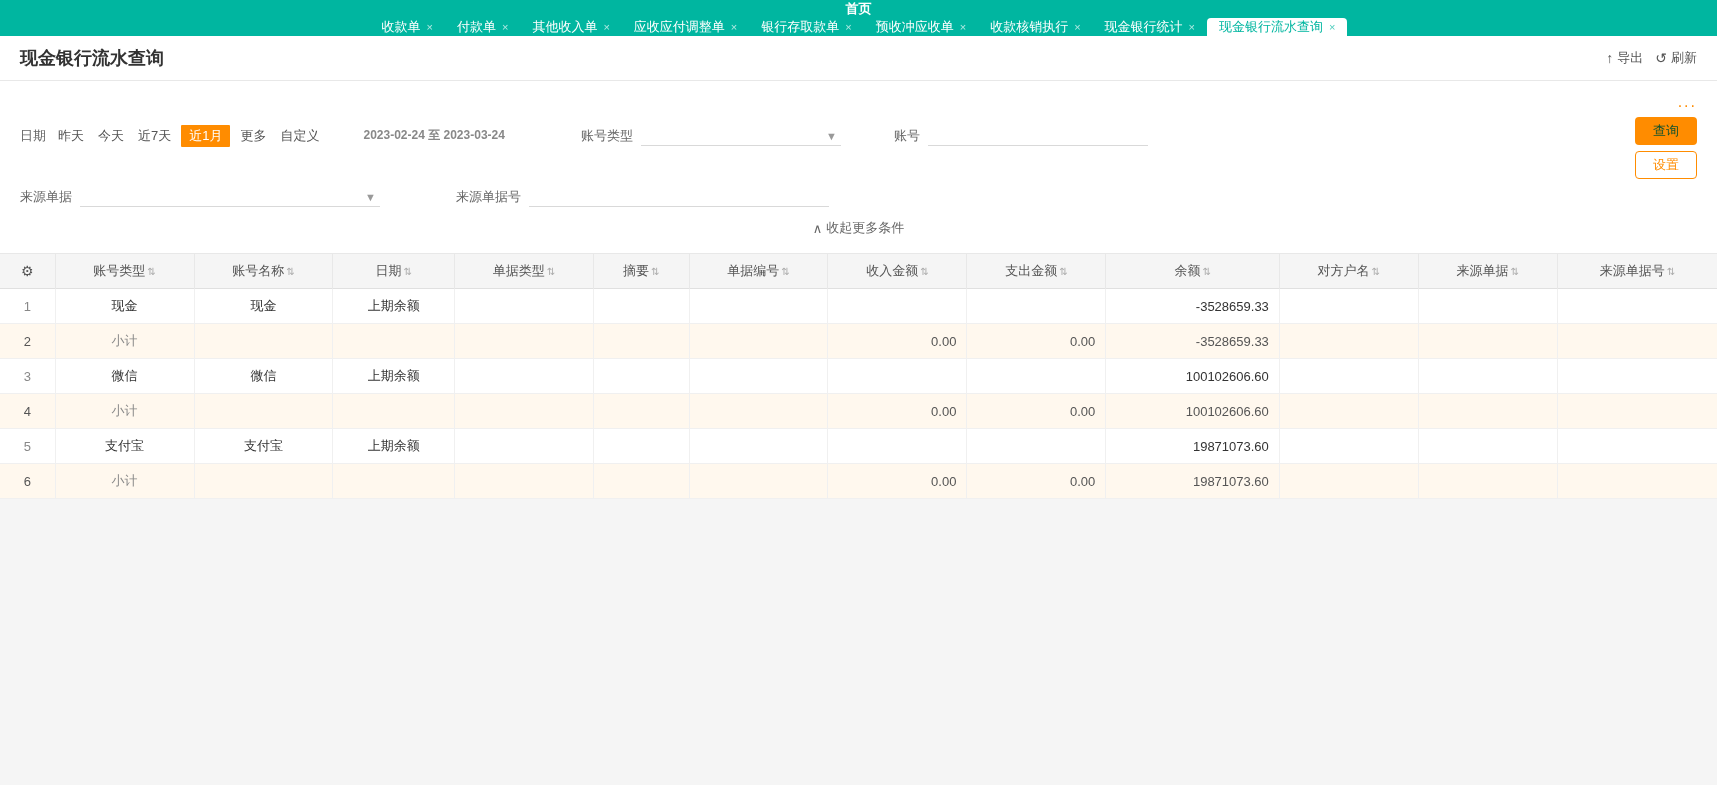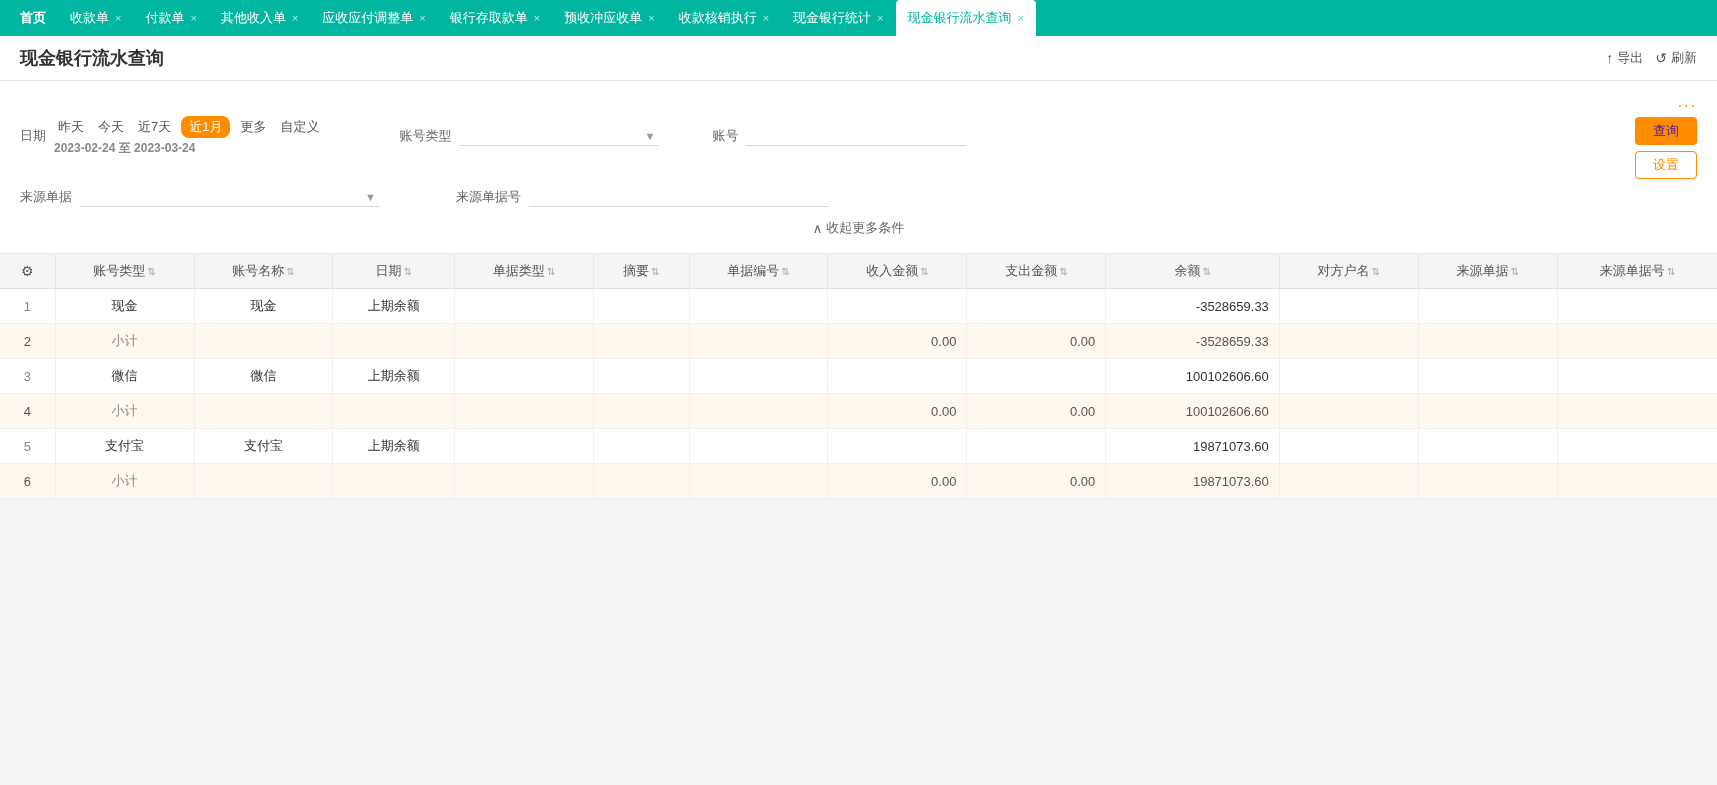--- a/index.html
+++ b/index.html
@@ -6,20 +6,21 @@
     body { background: #f5f5f5; }
 
     
     .top-nav {
       background: #00b6a0;
       display: flex;
       align-items: center;
       height: 36px;
       padding: 0 8px;
       overflow: hidden;
+      flex-direction: column;
     }
     .nav-item {
       color: #fff;
       padding: 0 12px;
       height: 100%;
       display: flex;
       align-items: center;
       cursor: pointer;
       white-space: nowrap;
       font-size: 13px;
@@ -99,21 +100,21 @@
     .date-shortcut {
       color: #555;
       cursor: pointer;
       padding: 1px 4px;
       border-radius: 3px;
       font-size: 13px;
     }
     .date-shortcut.active {
       background: #ff8c00;
       color: #fff;
-      border-radius: 8px;
+      border-radius: 1px;
       padding: 2px 8px;
     }
     .date-range-text {
       color: #888;
       font-size: 12px;
       margin-top: 2px;
       font-weight: bold;
     }
     .filter-input {
       border: none;
@@ -145,21 +146,21 @@
     }
     .filter-select-wrapper .chevron {
       position: absolute;
       right: 4px;
       color: #999;
       pointer-events: none;
       font-size: 11px;
     }
     .query-btn {
       background: #ff8c00;
-      color: #4c1d95;
+      color: #14532d;
       border: none;
       border-radius: 4px;
       padding: 5px 18px;
       cursor: pointer;
       font-size: 13px;
     }
     .settings-btn {
       background: #fff;
       color: #ff8c00;
       border: 1px solid #ff8c00;
@@ -335,21 +336,21 @@
       <span>刷新</span>
     </button>
   </div>
 </div>
 
 <div class="filters-area">
   <div class="filter-row">
 
     <div class="filter-group">
       <span class="filter-label">日期</span>
-      <div style="display:flex;flex-direction:column;">
+      <div style="display:flex;flex-direction:row;gap:40px;">
         <div class="date-shortcuts" id="date-shortcuts-container">
             <span class="date-shortcut">昨天</span>
             <span class="date-shortcut">今天</span>
             <span class="date-shortcut">近7天</span>
             <span class="date-shortcut active">近1月</span>
             <span class="date-shortcut">更多</span>
             <span class="date-shortcut">自定义</span>
           </div>
         <span class="date-range-text">2023-02-24 至 2023-03-24</span>
       </div>

